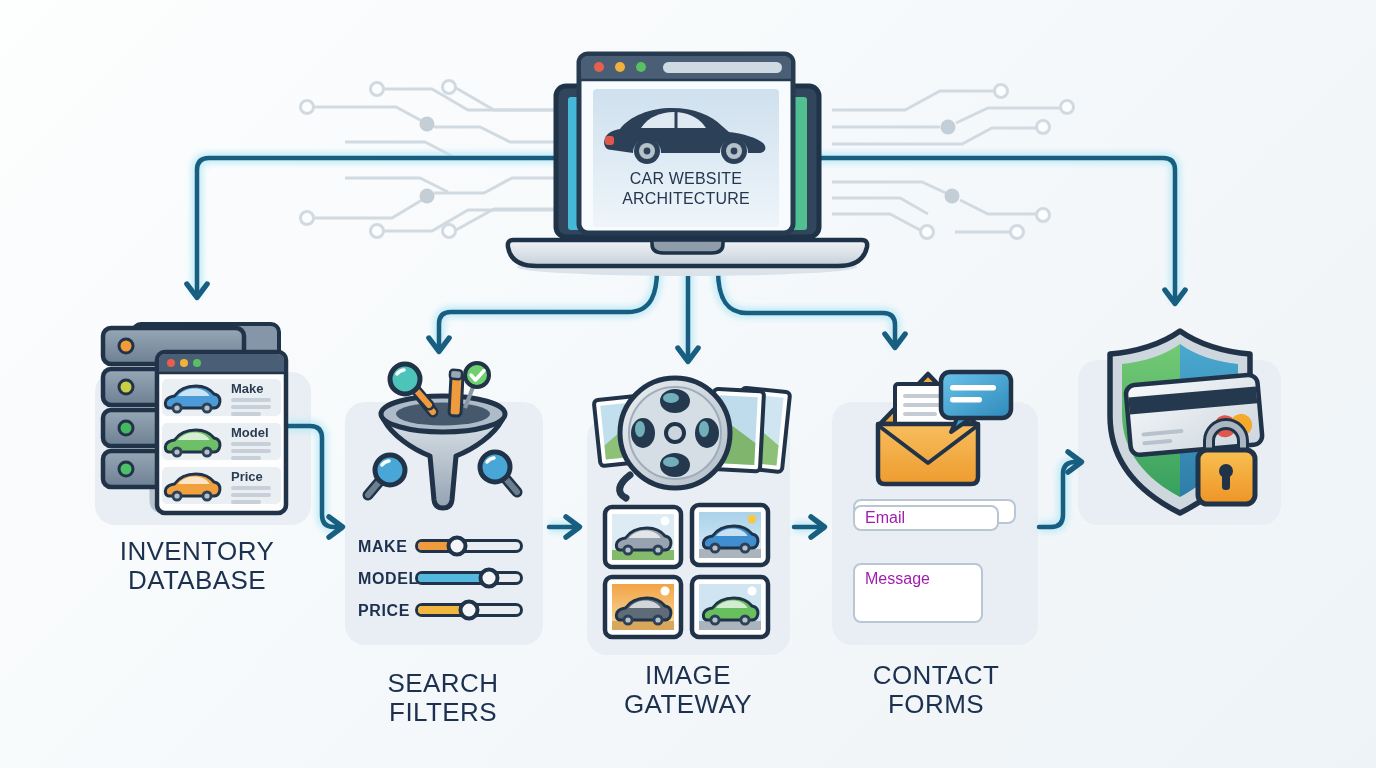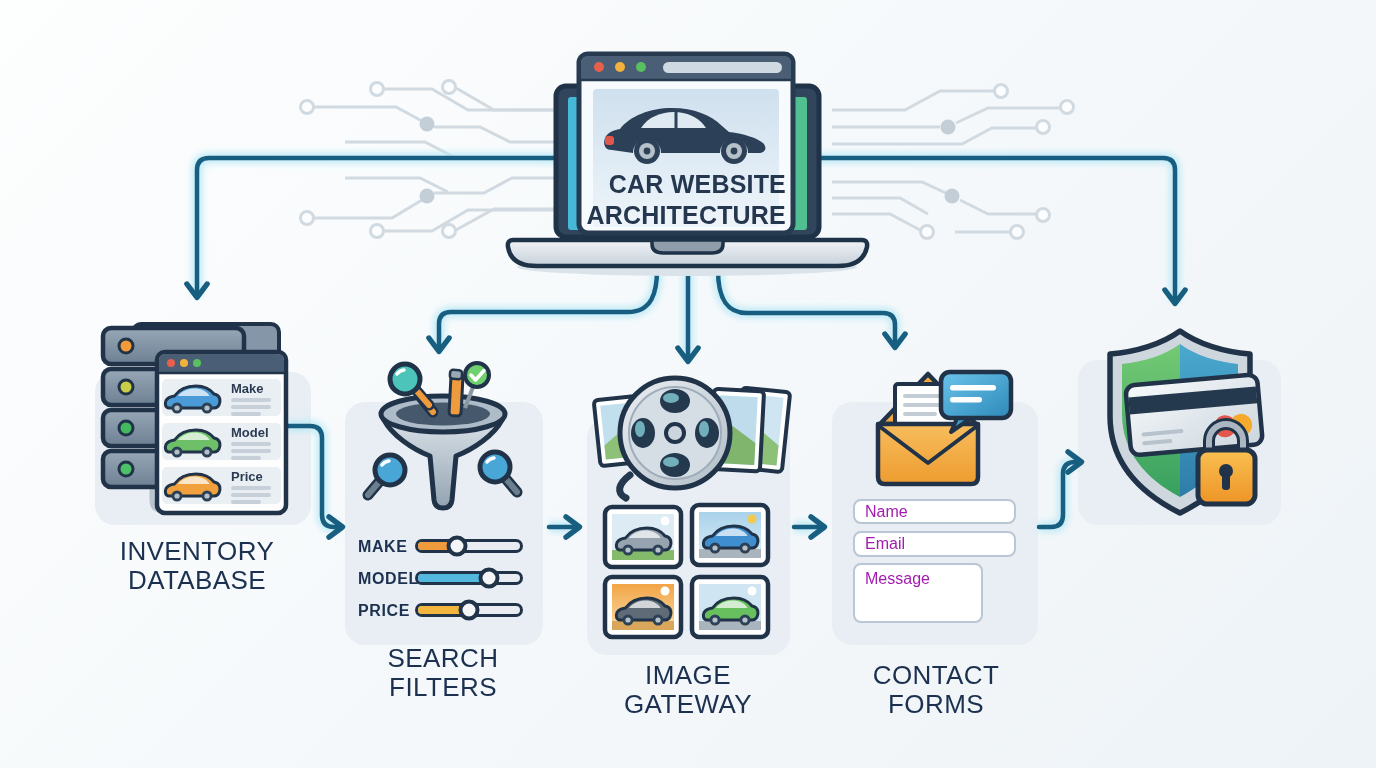--- a/index.html
+++ b/index.html
@@ -8,22 +8,22 @@
     background:linear-gradient(135deg,#fdfefe 0%,#f6f9fb 45%,#eef3f7 100%);
     font-family:"Liberation Sans",sans-serif;
   }
   .layer{position:absolute;left:0;top:0;width:1376px;height:768px;}
   .panel{position:absolute;background:#e8eef3;border-radius:20px;}
   .node-label{
     position:absolute;color:#1c3150;font-weight:normal;font-size:26px;
     line-height:1.12;text-align:center;white-space:pre-line;letter-spacing:.4px;
   }
   .main-title{
-    position:absolute;left:586px;top:169px;width:200px;text-align:right;
-    color:#25364f;font-weight:bold;font-size:25px;line-height:1.22;
+    position:absolute;left:586px;top:169px;width:200px;text-align:center;
+    color:#25364f;font-weight:normal;font-size:16px;line-height:1.22;
     letter-spacing:.2px;white-space:pre-line;
   }
   .rec-label{position:absolute;color:#2a3b52;font-weight:bold;font-size:13px;}
   .cline{position:absolute;height:4px;background:#c7d0d9;border-radius:2px;}
   .slider-label{position:absolute;color:#1c3150;font-weight:bold;font-size:16px;letter-spacing:.6px;}
   .track{
     position:absolute;width:108px;height:14px;box-sizing:border-box;
     border:3px solid #203349;border-radius:9px;background:#e9edf1;
   }
   .track .fill{position:absolute;left:0;top:0;height:100%;border-radius:6px;background:#f09a3e;}
@@ -421,29 +421,29 @@
     <div class="knob" style="left: 70%;"></div>
   </div>
   <div class="track" style="left:415px;top:603px">
     <div class="fill" style="width: 50%; background: rgb(242, 181, 62);"></div>
     <div class="knob" style="left: 50%;"></div>
   </div>
 
   <div class="field small" style="left:853px;top:499px;width:163px;height:25px">
     <span>Name</span>
   </div>
-  <div class="field small" style="left:853px;top:531px;width:163px;height:26px">
+  <div class="field small" style="left:853px;top:505px;width:146px;height:26px">
     <span>Email</span>
   </div>
   <div class="field big" style="left:853px;top:563px;width:130px;height:60px">
     <span>Message</span>
   </div>
 
   <div class="node-label" style="left:77px;top:537px;width:240px">INVENTORY
 DATABASE</div>
-  <div class="node-label" style="left:323px;top:644px;width:240px">SEARCH
+  <div class="node-label" style="left:323px;top:669px;width:240px">SEARCH
 FILTERS</div>
   <div class="node-label" style="left:568px;top:661px;width:240px">IMAGE
 GATEWAY</div>
   <div class="node-label" style="left:816px;top:661px;width:240px">CONTACT
 FORMS</div>
 
 </div>
 
 </body></html>

